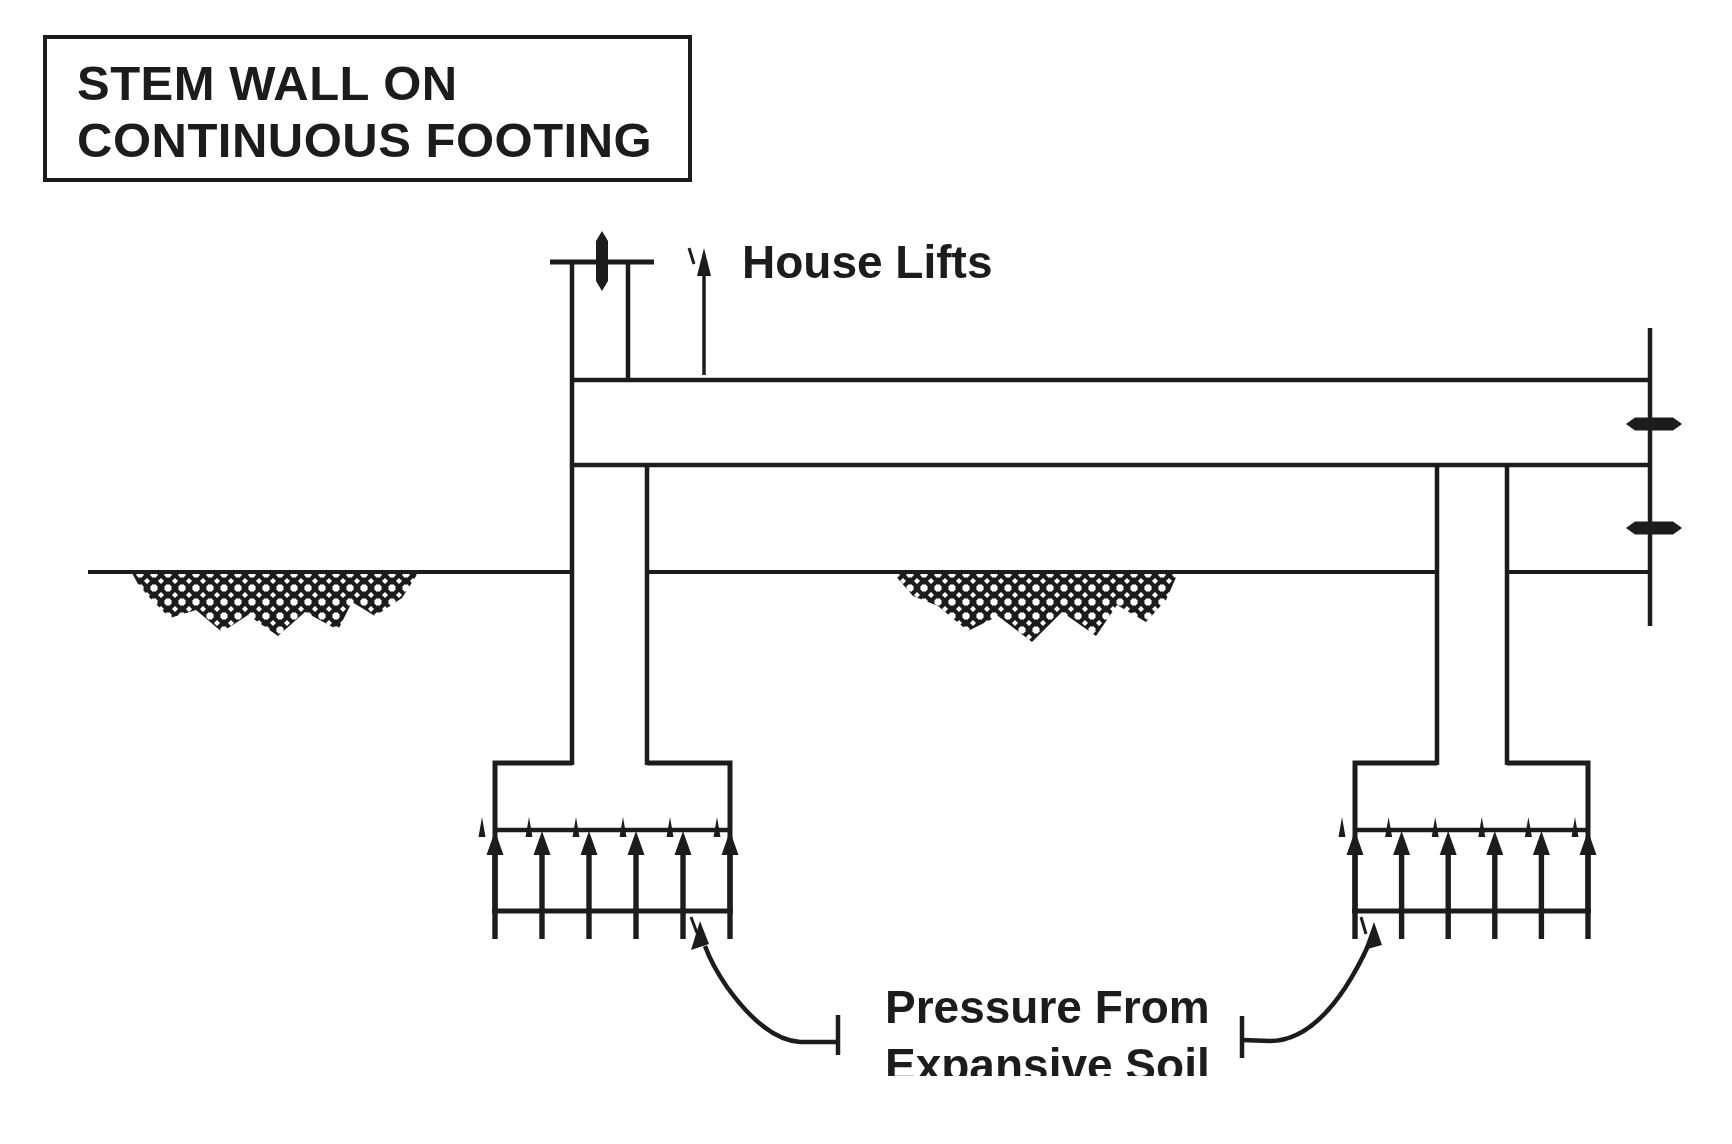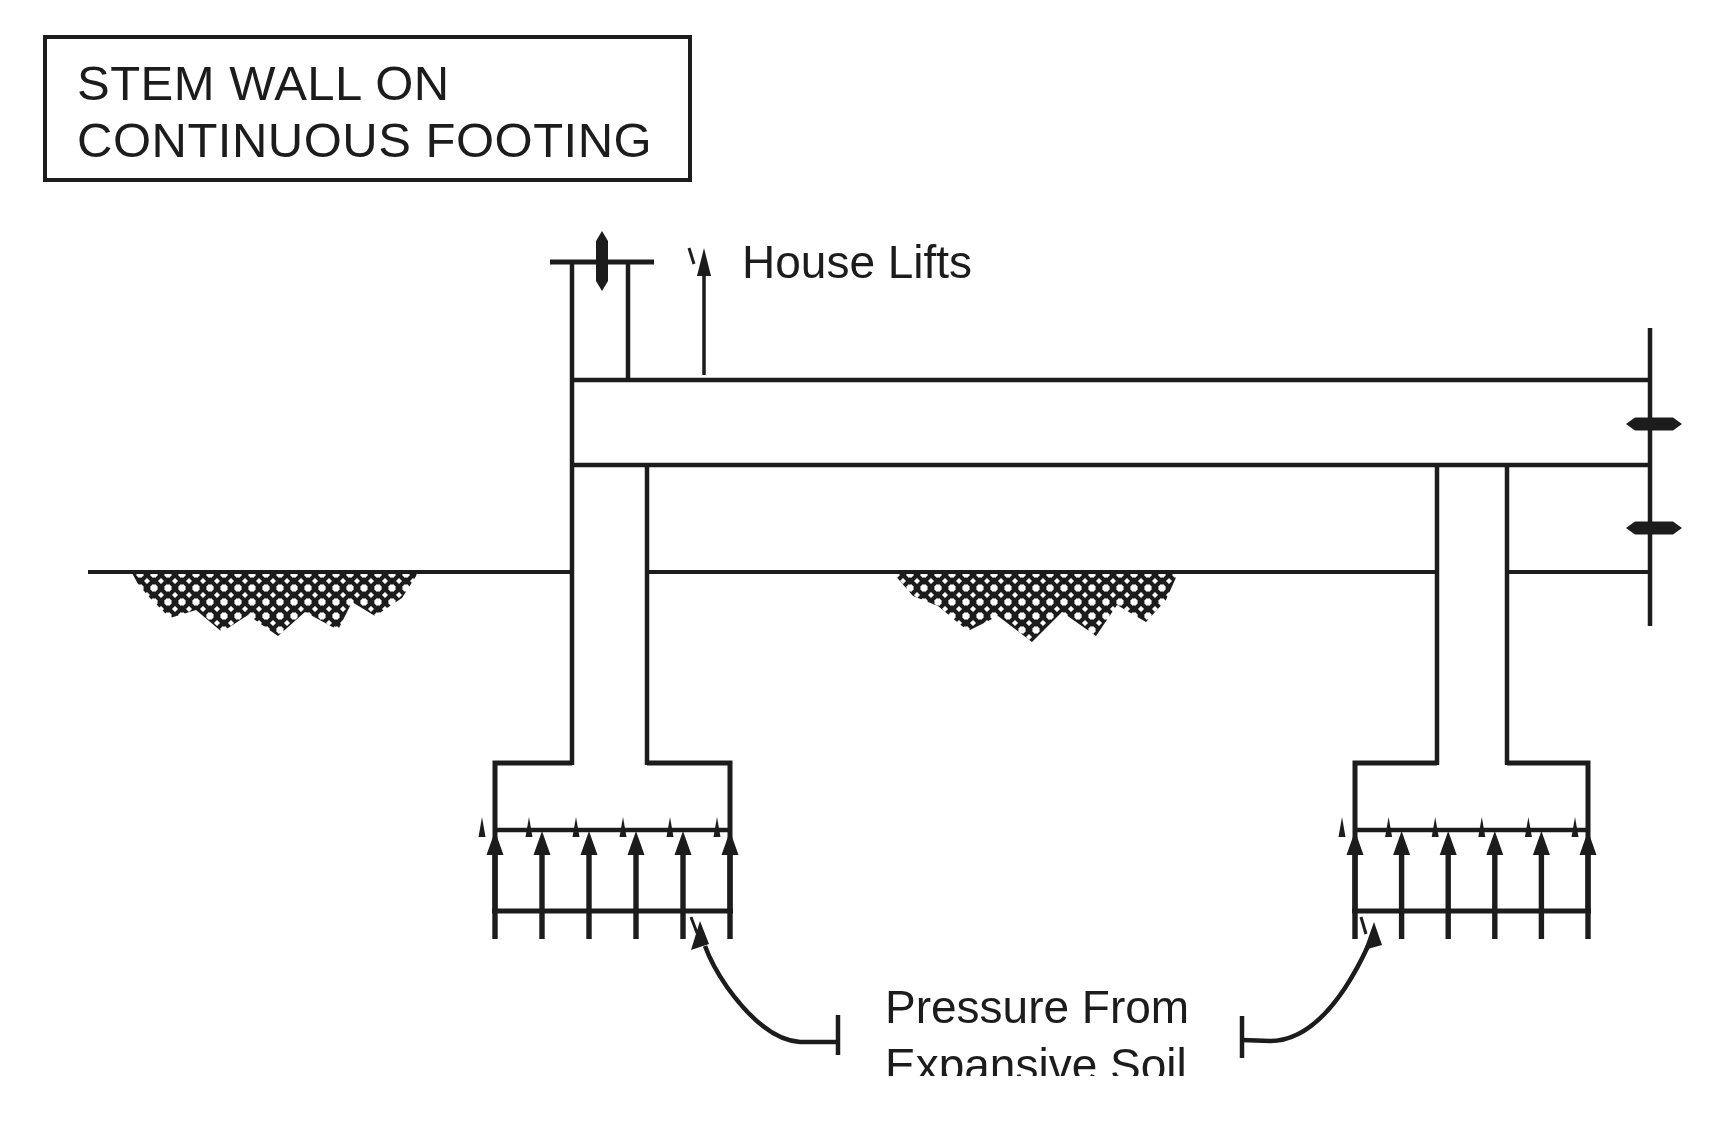--- a/index.html
+++ b/index.html
@@ -8,20 +8,21 @@
     background: var(--bg, #ffffff);
   }
   .canvas {
     position: relative;
     width: 1732px;
     height: 1076px;
     background: var(--bg, #ffffff);
     color: var(--ink, #1c1c1c);
     font-family: "Liberation Sans", sans-serif;
     overflow: hidden;
+    font-weight: bold;
   }
   svg.diagram {
     position: absolute;
     inset: 0;
     display: block;
   }
   svg.diagram text {
     font-family: "Liberation Sans", sans-serif;
     fill: currentColor;
   }

